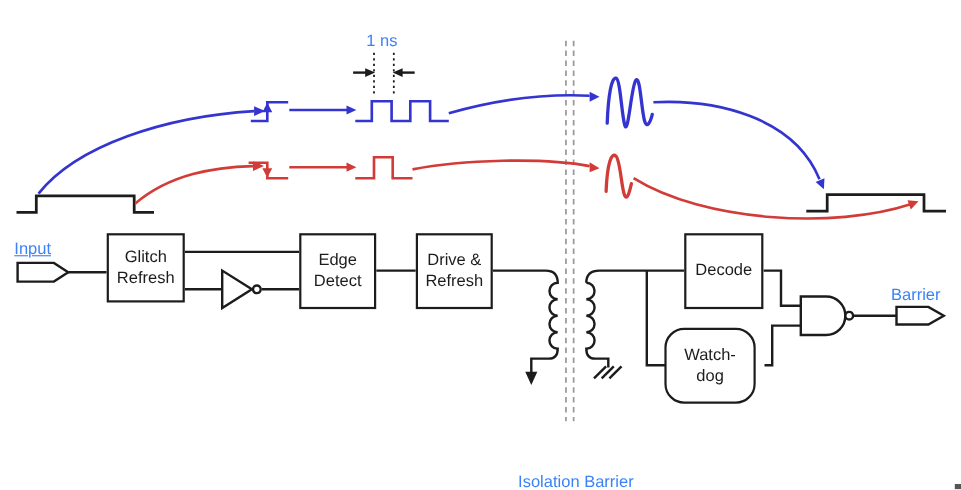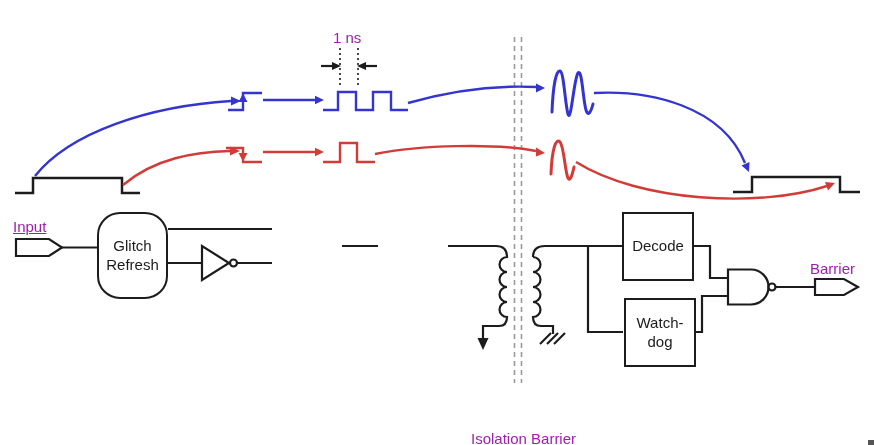--- a/index.html
+++ b/index.html
@@ -14,21 +14,21 @@
   .b3 {stroke:#3434d0;fill:none;stroke-width:3;stroke-linecap:round;}
   .bf {fill:#3434d0;stroke:none;}
   .r  {stroke:#d23c38;fill:none;stroke-width:2.4;}
   .r3 {stroke:#d23c38;fill:none;stroke-width:3;stroke-linecap:round;}
   .rf {fill:#d23c38;stroke:none;}
   .dash{stroke:#9a9a9a;stroke-width:1.6;stroke-dasharray:5 4;fill:none;}
   .dots{stroke:#1c1c1c;stroke-width:1.6;stroke-dasharray:2 3;fill:none;}
   .box{position:absolute;border:2px solid #1c1c1c;background:#ffffff;display:flex;
        flex-direction:column;align-items:center;justify-content:center;
        font-size:15px;line-height:1.25;color:#1c1c1c;text-align:center;box-sizing:border-box;}
-  .lbl{position:absolute;font-size:15px;color:#a21caf;white-space:nowrap;}
+  .lbl{position:absolute;font-size:15px;color:#3b82f6;white-space:nowrap;}
 </style>
 </head>
 <body>
 
 <div id="canvas">
 
   <svg id="wires" width="874" height="445" viewBox="0 0 874 445">
 
     <g>
       <path class="k" d="M62,247.5 H97"></path>
@@ -145,32 +145,40 @@
     </g>
     <path class="r3" d="M551,174 C552,148 556,138 560,142 C564,146 565,172 568,178 C570,182 572,176 574,167"></path>
     <g>
       <path class="r" d="M576,162 C640,202 760,208 827,186"></path>
       <polygon class="rf" points="835,183 828,190.5 825,182"></polygon>
     </g>
 
     <rect x="868" y="440" width="6" height="5" fill="#555"></rect>
   </svg>
 
-  <div class="box" style="left:97px;top:212px;width:71px;height:87px;border-radius:23px;">
+  <div class="box" style="left:97px;top:212px;width:71px;height:63px;">
     <span>Glitch</span>
     <span>Refresh</span>
   </div>
 
+  <div class="box" style="left:272px;top:212px;width:70px;height:69px;">
+    <span>Edge</span>
+    <span>Detect</span>
+  </div>
 
+  <div class="box" style="left:378px;top:212px;width:70px;height:69px;">
+    <span>Drive &amp;</span>
+    <span>Refresh</span>
+  </div>
 
   <div class="box" style="left:622px;top:212px;width:72px;height:69px;">
     <span>Decode</span>
   </div>
 
-  <div class="box" style="left:624px;top:298px;width:72px;height:69px;">
+  <div class="box" style="left:604px;top:298px;width:83px;height:69px;border-radius:18px;">
     <span>Watch-</span>
     <span>dog</span>
   </div>
 
   <div class="lbl" style="left:13px;top:218px;text-decoration:underline;">Input</div>
   <div class="lbl" style="left:810px;top:260px;">Barrier</div>
   <div class="lbl" style="left:471px;top:390px;margin-top:40px;">Isolation Barrier</div>
   <div class="lbl" style="left:333px;top:29px;">1 ns</div>
 
 </div>

